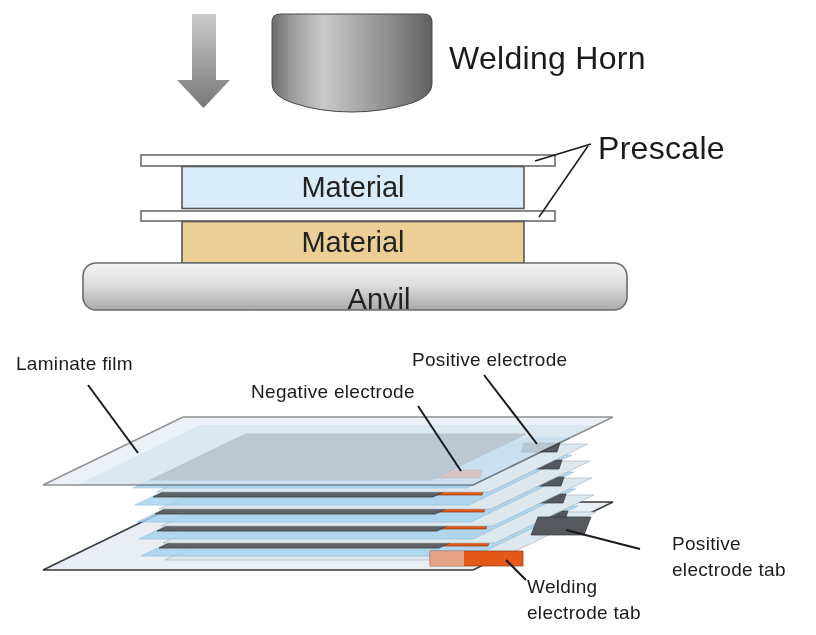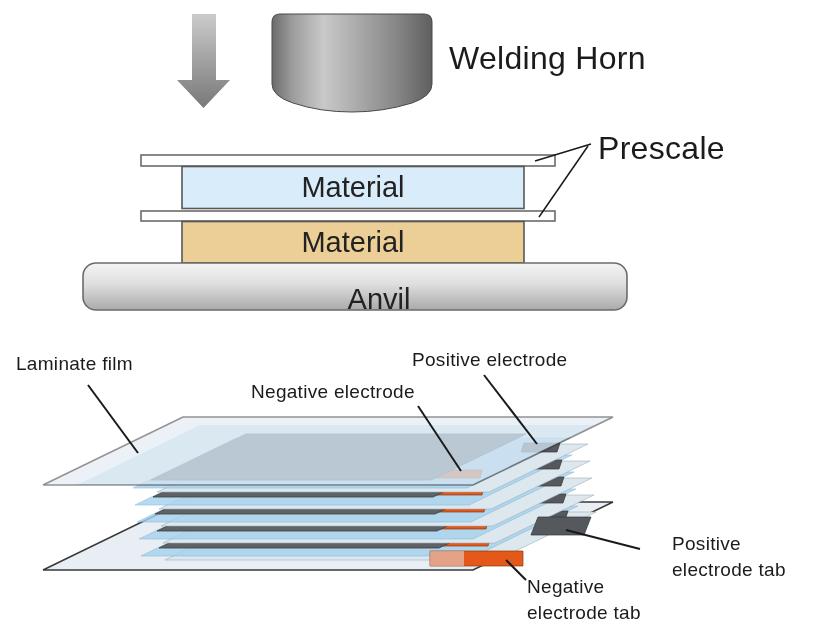--- a/index.html
+++ b/index.html
@@ -117,17 +117,17 @@
   <div class="lbl lbl-26" style="left:251px;top:379px;text-align:right;">Negative electrode</div>
 
   <div class="lbl lbl-26" style="left:412px;top:347px;">Positive electrode</div>
 
   <div class="lbl lbl-26" style="left:672px;top:531px;">
     <div>Positive</div>
     <div>electrode tab</div>
   </div>
 
   <div class="lbl lbl-26" style="left:527px;top:574px;">
-    <div>Negative</div>
+    <div>Welding</div>
     <div>electrode tab</div>
   </div>
 
 </div>
 
 </body></html>

